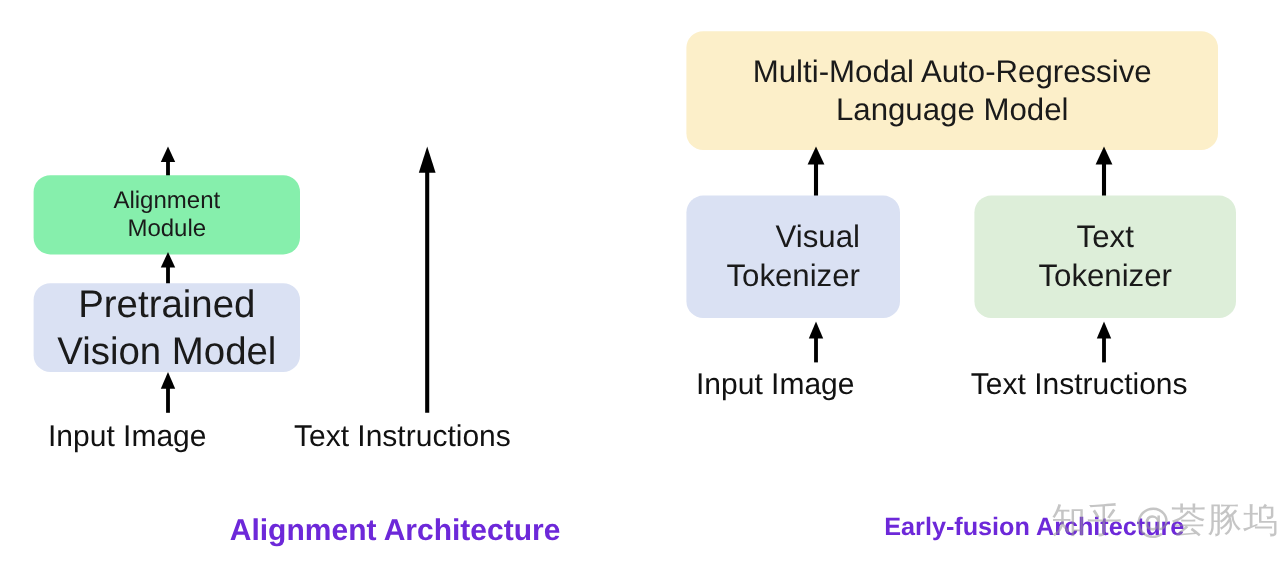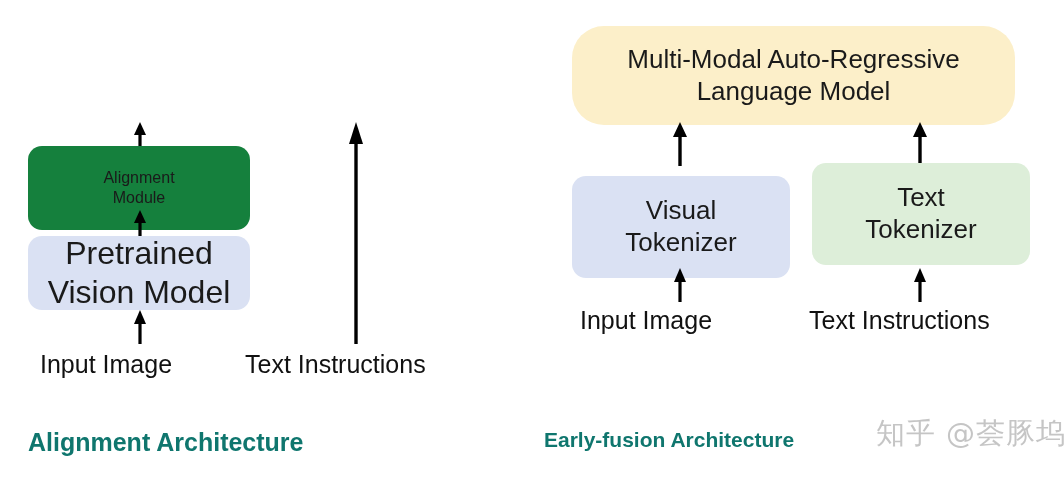--- a/index.html
+++ b/index.html
@@ -36,23 +36,23 @@
   }
 
   .label {
     position: absolute;
     color: #111111;
     white-space: nowrap;
   }
 
   .caption {
     position: absolute;
-    text-align: left;
+    text-align: right;
     font-weight: bold;
-    color: #0f766e;
+    color: #6d28d9;
     white-space: nowrap;
   }
 
   .arrow {
     position: absolute;
     overflow: visible;
   }
 
   
   #watermark {
@@ -70,22 +70,22 @@
 <body>
 
 <div id="stage">
 
 
   <svg class="arrow" style="left:130px; top:122px;" width="20" height="28" viewBox="0 0 20 28">
     <path d="M10 28 L10 8" stroke="#000000" stroke-width="3.2" fill="none"></path>
     <path d="M10 0 L16 13 L4 13 Z" fill="#000000"></path>
   </svg>
 
-  <div class="box" style="left:28px; top:146px; width:222px; height:84px;
-              background:#15803d; font-size:16px;">Alignment
+  <div class="box" style="left:28px; top:146px; width:222px; height:66px;
+              background:#86efac; font-size:20px;">Alignment
 Module</div>
 
   <svg class="arrow" style="left:130px; top:210px;" width="20" height="27" viewBox="0 0 20 27">
     <path d="M10 27 L10 8" stroke="#000000" stroke-width="3.2" fill="none"></path>
     <path d="M10 0 L16 13 L4 13 Z" fill="#000000"></path>
   </svg>
 
   <div class="box" style="left:28px; top:236px; width:222px; height:74px;
               background:#dae1f3; font-size:32px;">Pretrained
 Vision Model</div>
@@ -100,35 +100,35 @@
     <path d="M11 0 L18 22 L4 22 Z" fill="#000000"></path>
   </svg>
 
   <div class="label" style="left:40px; top:350px; width:200px; font-size:25px;">Input Image</div>
 
   <div class="label" style="left:245px; top:350px; width:222px; font-size:25px;">Text Instructions</div>
 
   <div class="caption" style="left:28px; top:428px; width:439px; font-size:25px;">Alignment Architecture</div>
 
   <div class="box" style="left:572px; top:26px; width:443px; height:99px;
-              background:#fcefc9; font-size:26px;border-radius:32px;">Multi-Modal Auto-Regressive
+              background:#fcefc9; font-size:26px;">Multi-Modal Auto-Regressive
 Language Model</div>
 
   <svg class="arrow" style="left:670px; top:122px;" width="20" height="44" viewBox="0 0 20 44">
     <path d="M10 44 L10 10" stroke="#000000" stroke-width="3.4" fill="none"></path>
     <path d="M10 0 L17 15 L3 15 Z" fill="#000000"></path>
   </svg>
 
   <svg class="arrow" style="left:910px; top:122px;" width="20" height="44" viewBox="0 0 20 44">
     <path d="M10 44 L10 10" stroke="#000000" stroke-width="3.4" fill="none"></path>
     <path d="M10 0 L17 15 L3 15 Z" fill="#000000"></path>
   </svg>
 
-  <div class="box" style="left:572px; top:176px; width:218px; height:102px;
-              background:#dae1f3; font-size:26px;">Visual
+  <div class="box" style="left:572px; top:163px; width:178px; height:102px;
+              background:#dae1f3; font-size:26px;text-align:right;">Visual
 Tokenizer</div>
 
   <div class="box" style="left:812px; top:163px; width:218px; height:102px;
               background:#ddeed9; font-size:26px;">Text
 Tokenizer</div>
 
   <svg class="arrow" style="left:670px; top:268px;" width="20" height="34" viewBox="0 0 20 34">
     <path d="M10 34 L10 9" stroke="#000000" stroke-width="3.2" fill="none"></path>
     <path d="M10 0 L16 14 L4 14 Z" fill="#000000"></path>
   </svg>

